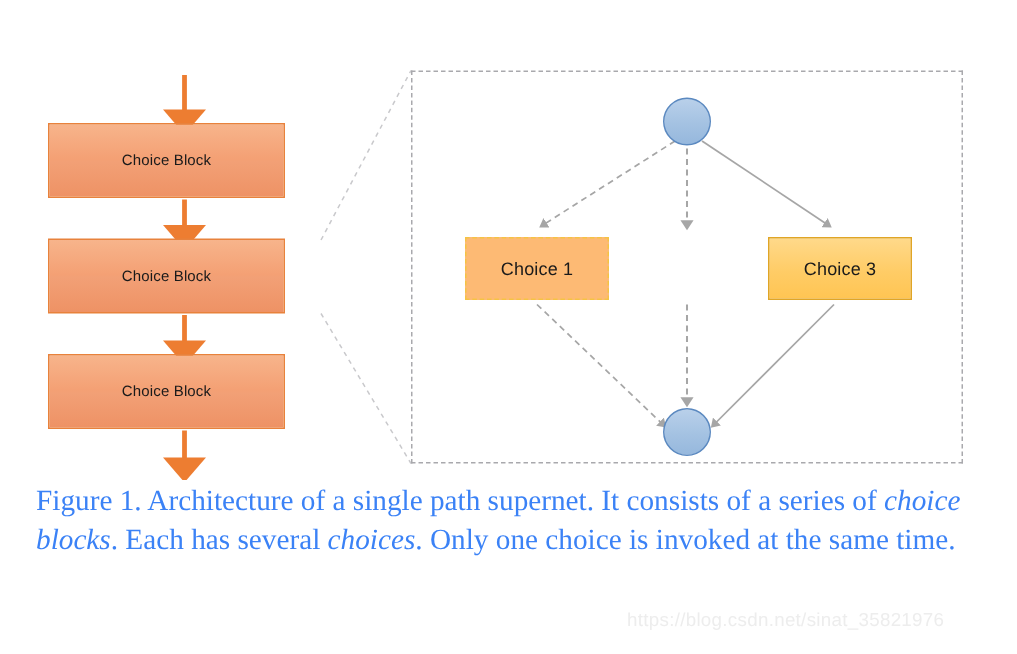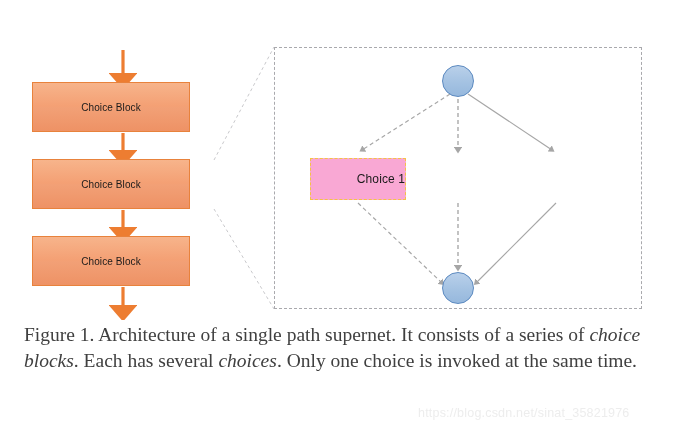--- a/index.html
+++ b/index.html
@@ -75,42 +75,41 @@
     height: 42px;
     box-sizing: border-box;
     display: flex;
     align-items: center;
     justify-content: center;
     font-size: 12px;
     color: #1a1a1a;
     letter-spacing: .1px;
   }
   .choice-box.inactive {
-    background: #f9a8d4;
+    background: #fdba74;
     border: 1.7px dashed #F5C344;
-    justify-content: flex-end;
   }
   .choice-box.active {
     background: linear-gradient(to bottom, #FFD98A 0%, #FFCC66 55%, #FFC553 100%);
     border: 1.5px solid #E0A526;
   }
   #choice-1 { left: 310px; }
   #choice-2 { left: 413px; }
   #choice-3 { left: 512px; }
 
   
   #caption {
     position: absolute;
     left: 24px;
     top: 322px;
     width: 634px;
     font-family: "Liberation Serif", serif;
     font-size: 19.5px;
     line-height: 26px;
-    color: #404040;
+    color: #3b82f6;
     text-align: left;
   }
   #caption em { font-style: italic; }
 
   
   #watermark {
     position: absolute;
     left: 418px;
     top: 406px;
     font-family: "Liberation Sans", sans-serif;
@@ -171,20 +170,23 @@
   </div>
 
   <div id="detail-panel"></div>
 
   <div class="node-circle" id="node-head"></div>
   <div class="node-circle" id="node-tail"></div>
 
   <div class="choice-box inactive" id="choice-1">
     <span>Choice 1</span>
   </div>
+  <div class="choice-box active" id="choice-3">
+    <span>Choice 3</span>
+  </div>
 
 </div>
 
 <div id="caption"><span>Figure 1. Architecture of a single path supernet.  It consists of a</span>
 <span>series of </span><em>choice blocks</em><span>. Each has several </span><em>choices</em><span>. Only one choice</span>
 <span>is invoked at the same time.</span></div>
 
 <div id="watermark">https://blog.csdn.net/sinat_35821976</div>
 
 </body></html>

